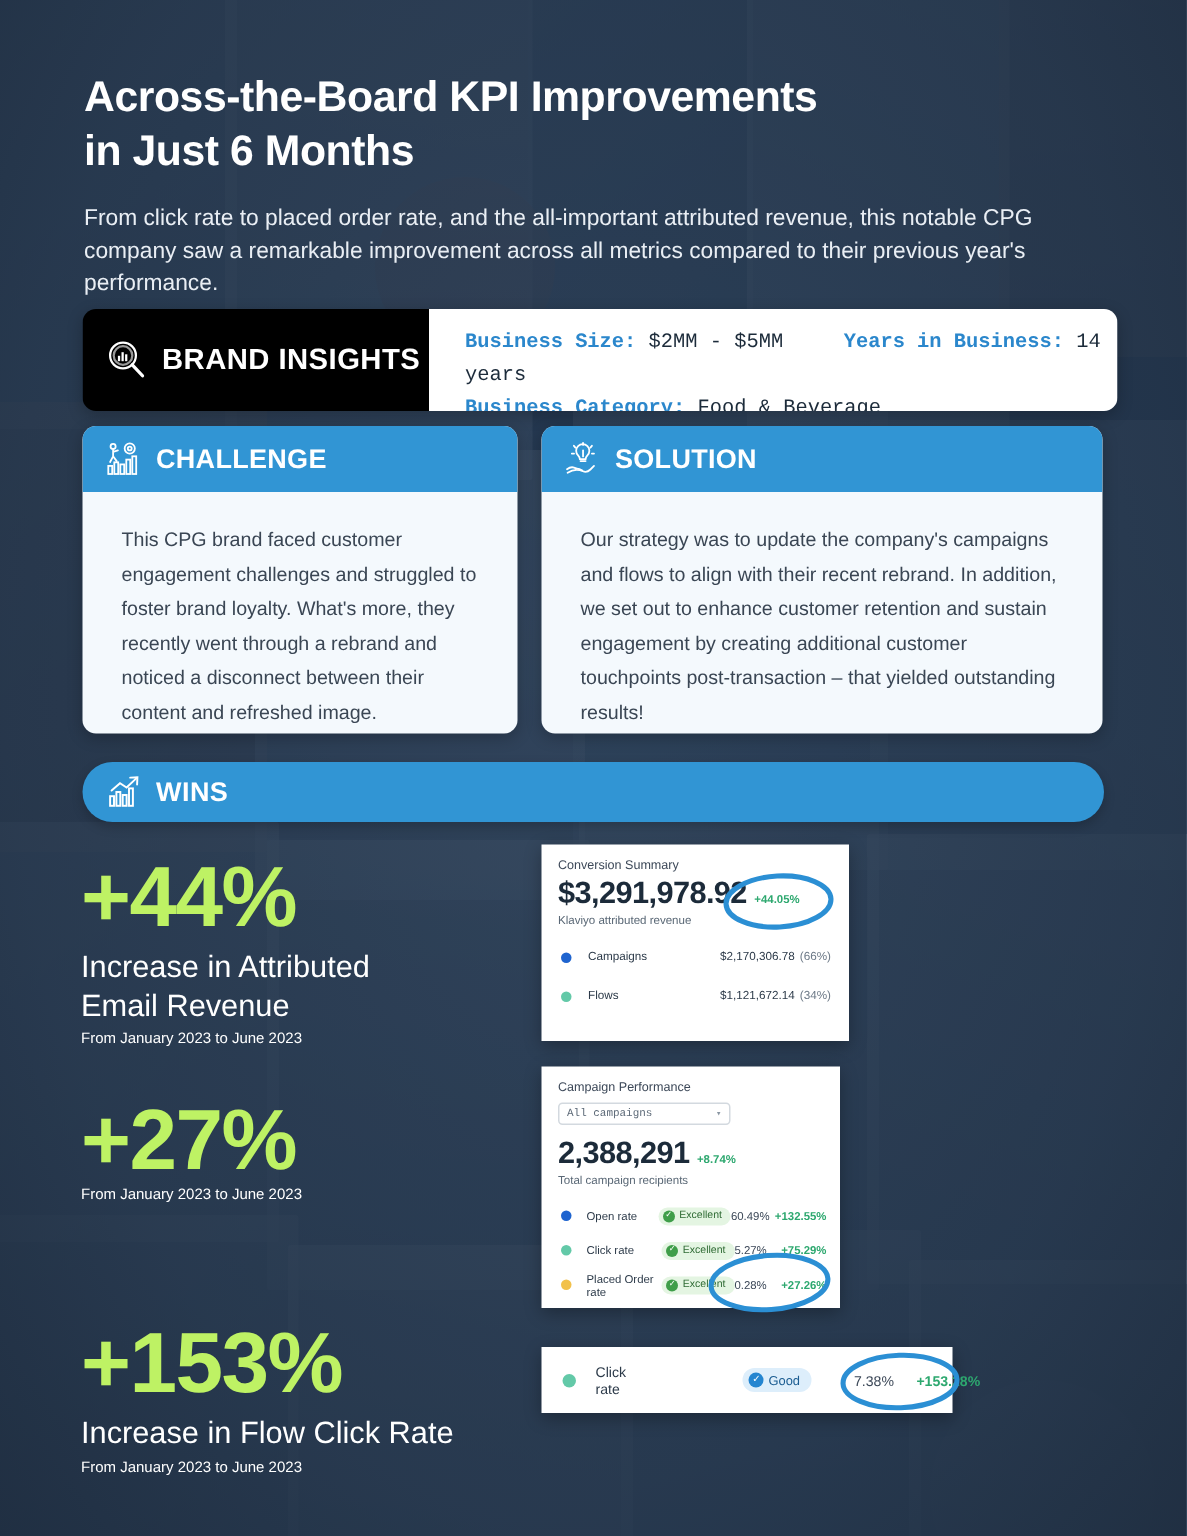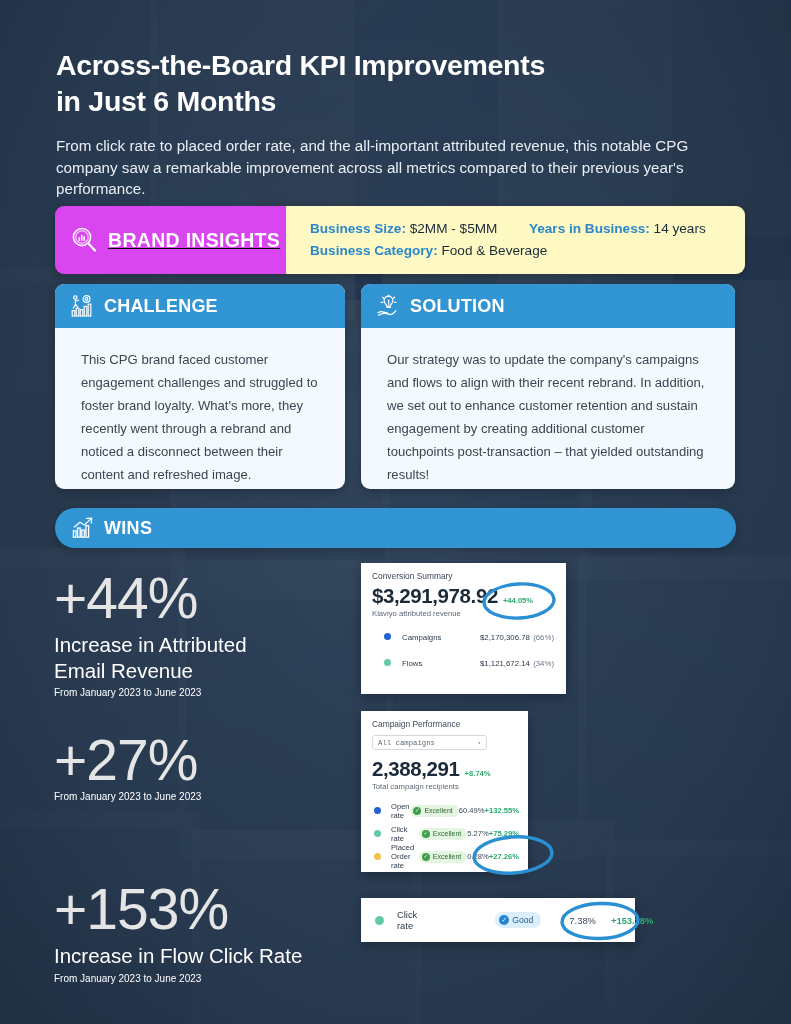--- a/index.html
+++ b/index.html
@@ -65,32 +65,32 @@
     position: absolute;
     left: 55px; top: 206px;
     width: 690px; height: 68px;
     display: flex;
     border-radius: 9px;
     overflow: hidden;
     box-shadow: 0 3px 10px rgba(0,0,0,.22);
   }
   .insights-label {
     width: 231px;
-    background: #d946ef;
+    background: #000000;
     display: flex; align-items: center; gap: 9px;
     padding-left: 14px;
-    text-decoration: underline;
   }
   .insights-label .txt {
     color: #fff; font-weight: bold; font-size: 19.5px; letter-spacing: .3px;
   }
   .insights-body {
     flex: 1;
-    background: #fef9c3;
+    background: #ffffff;
     padding: 12px 0 0 24px;
+    font-family: Liberation Mono, monospace;
   }
   .insights-row { font-size: 13.6px; line-height: 1.63; color: #1c2b3a; }
   .insights-row .k { color: #2b87cc; font-weight: bold; }
   .insights-row .gap { display: inline-block; width: 24px; }
 
   
   .card {
     position: absolute;
     border-radius: 9px;
     overflow: hidden;
@@ -123,21 +123,21 @@
     border-radius: 20px;
     display: flex; align-items: center; gap: 9px;
     padding-left: 16px;
     box-shadow: 0 3px 8px rgba(0,0,0,.2);
   }
   .wins .txt { color: #fff; font-weight: bold; font-size: 18px; letter-spacing: .3px; }
 
   
   .stat { position: absolute; left: 54px; }
   .stat .num {
-    color: #e5e5e5; font-weight: normal; letter-spacing: -1px;
+    color: #bef264; font-weight: bold; letter-spacing: -1px;
     line-height: .95;
   }
   .stat .headline {
     color: #fff; font-size: 20.5px; line-height: 1.24; font-weight: normal;
     white-space: pre-line; margin-top: 7px;
   }
   .stat .sub { color: #fff; font-size: 10px; margin-top: 4px; }
   #stat-1 { top: 571px; }
   #stat-1 .num { font-size: 57px; }
   #stat-2 { top: 733px; }
@@ -147,35 +147,35 @@
 
   
   .panel {
     position: absolute;
     background: #fff;
     box-shadow: 0 3px 11px rgba(0,0,0,.3);
     font-family: "Liberation Sans", sans-serif;
     overflow: visible;
   }
   #panel-conversion { left: 361px; top: 563px; width: 205px; height: 131px; }
-  #panel-campaign  { left: 361px; top: 711px; width: 167px; height: 161px; }
+  #panel-campaign  { left: 361px; top: 711px; width: 199px; height: 161px; }
   #panel-flow      { left: 361px; top: 898px; width: 274px; height: 44px; }
 
   .panel-title { font-size: 8.4px; color: #3c4858; padding: 8px 0 0 11px; font-weight: normal; }
   .big-amount {
     font-size: 20.5px; font-weight: bold; color: #1c2b3a;
     padding: 3px 0 0 11px; letter-spacing: -.4px;
     display: flex; align-items: baseline; gap: 5px;
   }
   .big-amount .delta { font-size: 7.6px; font-weight: bold; color: #2da86f; letter-spacing: 0; }
   .amount-sub { font-size: 7.7px; color: #5a6876; padding: 1px 0 0 11px; }
 
   .legend-row {
-    display: flex; align-items: flex-start;
-    padding-left: 23px;
+    display: flex; align-items: flex-end;
+    padding-left: 13px;
     font-size: 7.8px; color: #2c3a49;
   }
   .dot { width: 7px; height: 7px; border-radius: 50%; flex: 0 0 7px; }
   .dot-blue { background: #1f64cf; }
   .dot-teal { background: #63c9a8; }
   .dot-yellow { background: #f2c14b; }
   .legend-row .lbl { margin-left: 11px; }
   .legend-row .val { margin-left: auto; }
 
   .select-box {

